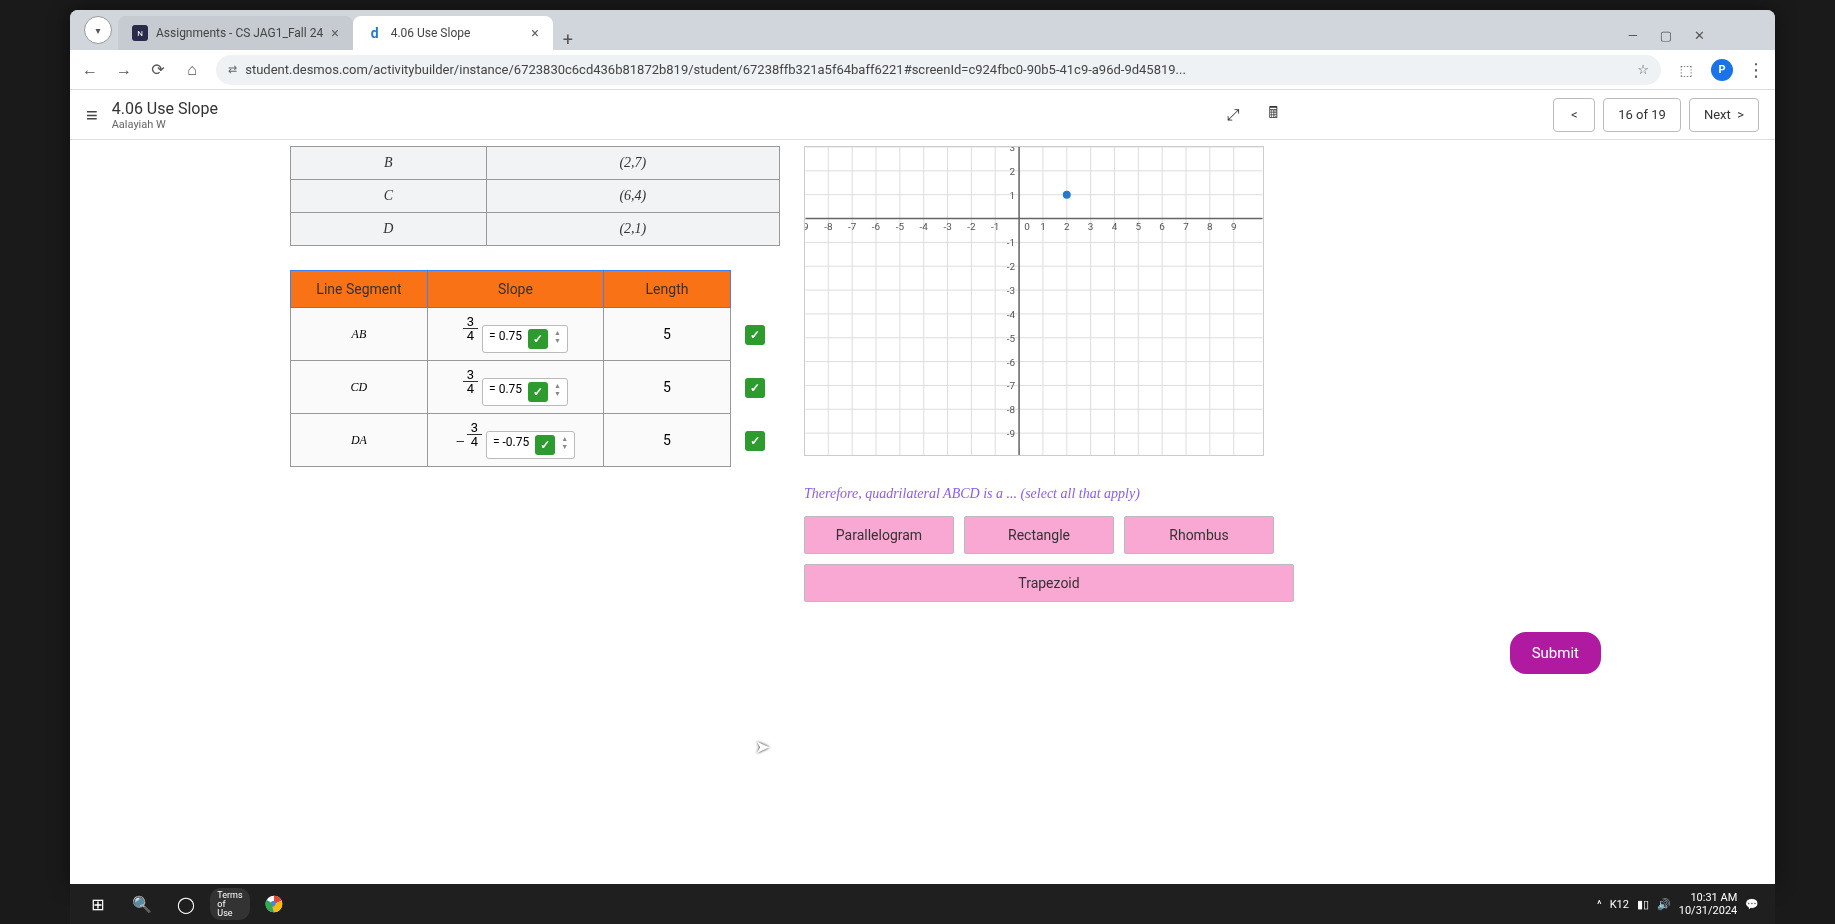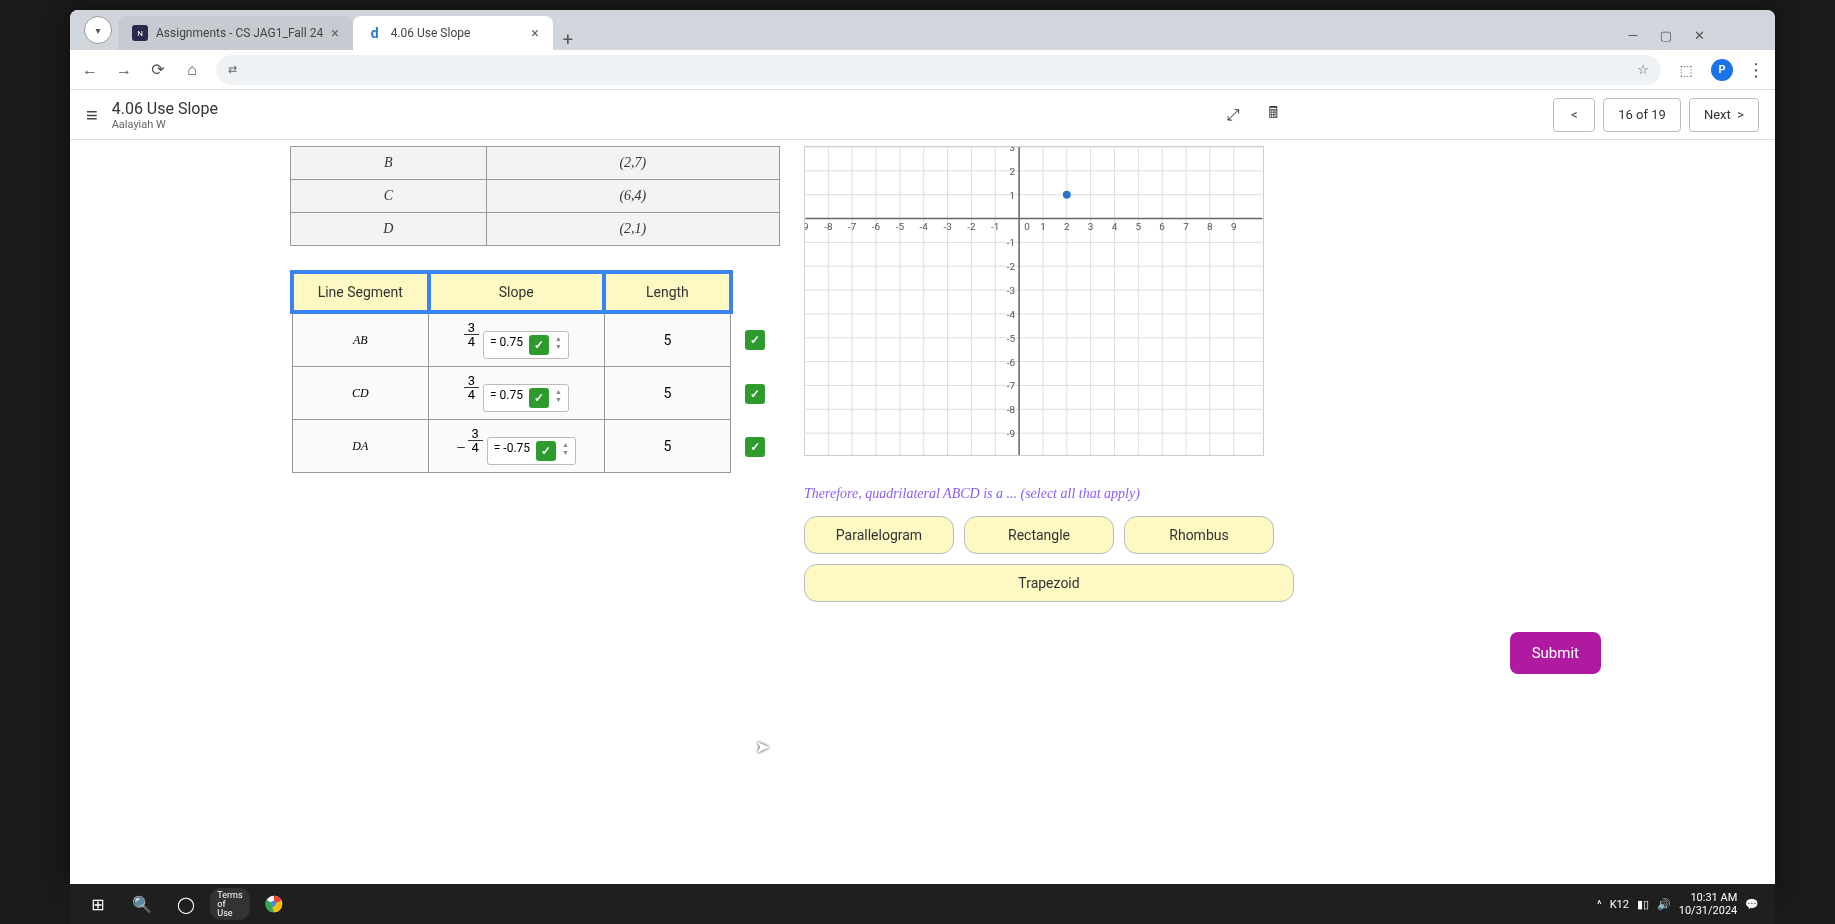--- a/index.html
+++ b/index.html
@@ -44,21 +44,21 @@
     .left-col { width: 490px; padding-top: 6px; }
     .right-col { flex: 1; padding-top: 6px; }
     
     
     .pt-table { width: 100%; border-collapse: collapse; margin-bottom: 24px; }
     .pt-table td { border: 1px solid #999; padding: 8px 16px; text-align: center; background: #f2f3f4; font-size: 14px; color: #333; font-style: italic; font-family: 'Times New Roman', serif; }
     .pt-table td.label { width: 40%; }
 
     
     .seg-table { width: 100%; border-collapse: collapse; }
-    .seg-table th { border: 4px solid #3b82f6; padding: 10px; text-align: center; background: #fef9c3; font-size: 14px; color: #333; font-weight: normal; }
+    .seg-table th { border: 1px solid #3b82f6; padding: 10px; text-align: center; background: #f97316; font-size: 14px; color: #333; font-weight: normal; }
     .seg-table td { border: 1px solid #999; text-align: center; background: #fafafa; vertical-align: middle; }
     .seg-table td.seg-label { width: 28%; font-style: italic; font-family: 'Times New Roman', serif; font-size: 12px; padding: 16px 8px; }
     .seg-table td.slope-cell { width: 36%; padding: 6px; }
     .seg-table td.length-cell { width: 26%; font-size: 14px; padding: 18px 8px; }
     .seg-table td.check-cell { width: 10%; border: none; background: #fff; }
     
     .frac { display: inline-block; text-align: center; font-family: 'Times New Roman', serif; font-size: 13px; line-height: 1; }
     .frac .num { border-bottom: 1px solid #333; padding: 0 4px; }
     .frac .den { padding: 0 4px; }
     .neg { vertical-align: middle; margin-right: 2px; font-family: 'Times New Roman', serif; }
@@ -68,24 +68,24 @@
     
     .check-badge { width: 20px; height: 20px; background: #2e9b2e; border-radius: 3px; display: inline-flex; align-items: center; justify-content: center; color: #fff; font-size: 12px; font-weight: bold; }
     
     
     .graph { position: relative; width: 460px; height: 310px; border: 1px solid #ccc; background: #fff; }
     .graph svg { width: 100%; height: 100%; }
     
     .prompt-text { font-style: italic; color: #8b5cf6; font-size: 14px; margin: 30px 0 14px 0; font-family: 'Times New Roman', serif; }
     
     .choices { display: flex; flex-wrap: wrap; gap: 10px; max-width: 490px; }
-    .choice { border: 1px solid #bbb; border-radius: 13px; padding: 10px 18px; font-size: 14px; color: #333; background: #fef9c3; min-width: 150px; text-align: center; }
+    .choice { border: 1px solid #bbb; border-radius: 2px; padding: 10px 18px; font-size: 14px; color: #333; background: #f9a8d4; min-width: 150px; text-align: center; }
     .choice.wide { flex: 1; }
     
-    .submit-btn { background: #b01aa0; color: #fff; border: none; border-radius: 8px; padding: 12px 22px; font-size: 15px; margin-top: 30px; float: right; margin-right: 150px; }
+    .submit-btn { background: #b01aa0; color: #fff; border: none; border-radius: 16px; padding: 12px 22px; font-size: 15px; margin-top: 30px; float: right; margin-right: 150px; }
     
     
     .taskbar { position: absolute; bottom: 0; left: 70px; right: 60px; height: 40px; background: #1f1f1f; display: flex; align-items: center; padding: 0 8px; gap: 4px; }
     .task-item { width: 40px; height: 32px; display: flex; align-items: center; justify-content: center; color: #fff; font-size: 16px; }
     .task-spacer { flex: 1; }
     .task-tray { display: flex; align-items: center; gap: 8px; color: #fff; font-size: 11px; padding-right: 8px; }
     .tray-time { text-align: right; line-height: 1.2; }
     
     .cursor-arrow { position: absolute; left: 755px; top: 736px; color: #fff; font-size: 18px; text-shadow: 0 0 3px #000; pointer-events: none; }
     
@@ -116,20 +116,21 @@
     <span>✕</span>
   </div>
 
   <div class="addr-bar">
     <span class="nav-btn">←</span>
     <span class="nav-btn">→</span>
     <span class="nav-btn">⟳</span>
     <span class="nav-btn">⌂</span>
     <div class="addr-field">
       <span class="addr-icon">⇄</span>
+      <span>student.desmos.com/activitybuilder/instance/6723830c6cd436b81872b819/student/67238ffb321a5f64baff6221#screenId=c924fbc0-90b5-41c9-a96d-9d45819...</span>
       <span class="addr-star">☆</span>
     </div>
     <span class="ext-btn">⬚</span>
     <span class="avatar-btn">P</span>
     <span class="dots-btn">⋮</span>
   </div>
 
   <div class="app-header">
     <span class="menu-btn">≡</span>
     <div class="header-info">

